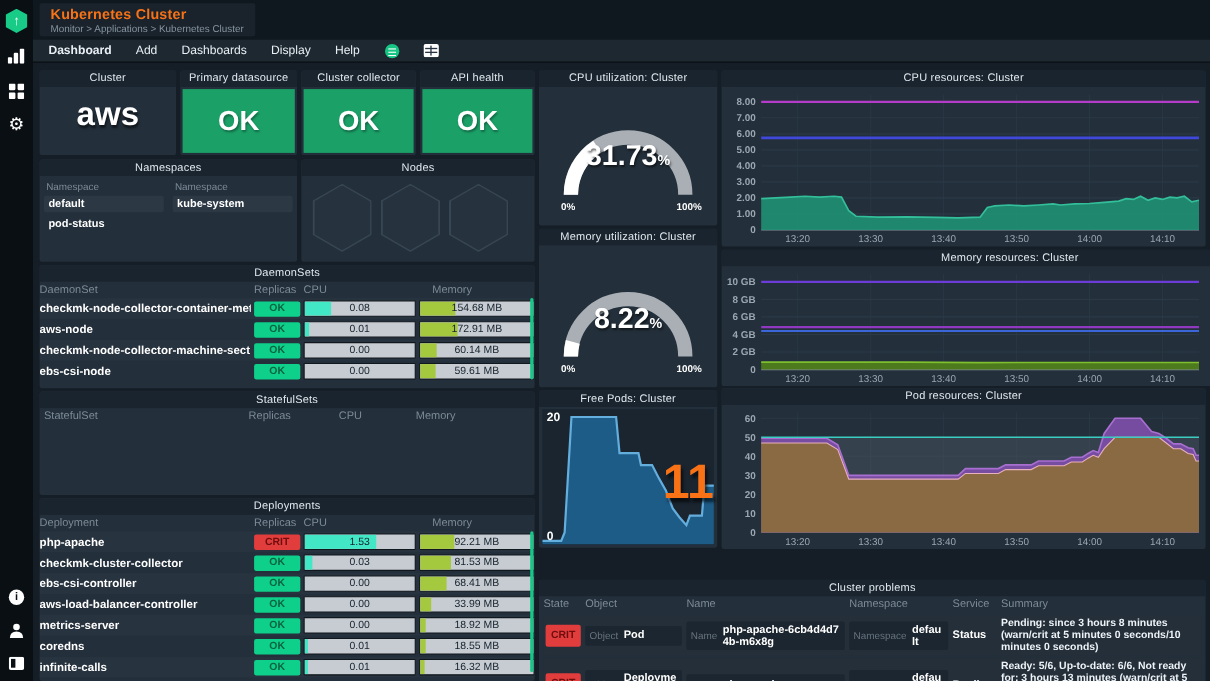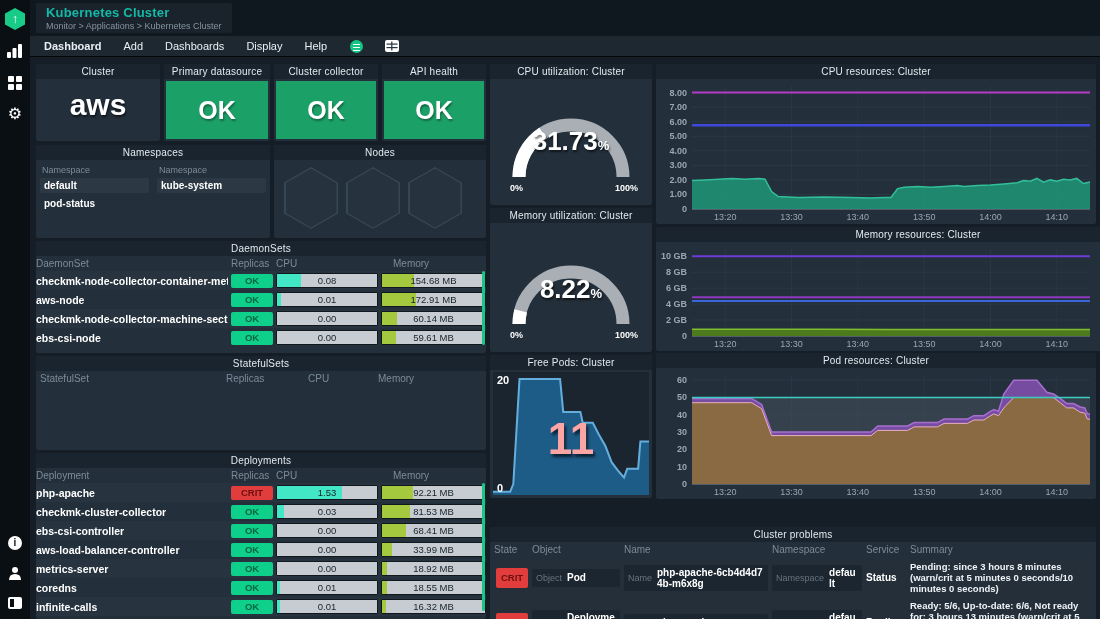--- a/index.html
+++ b/index.html
@@ -9,21 +9,21 @@
   
   #sidebar { position:absolute; left:0; top:0; width:30px; height:619px; background:#0a0f14; z-index:5; }
   .sb-icon { position:absolute; left:0; width:30px; height:26px; display:flex; align-items:center; justify-content:center; cursor:pointer; }
   .hexlogo { width:20px; height:22px; background:#18cc87; clip-path:polygon(50% 0,100% 25%,100% 75%,50% 100%,0 75%,0 25%);
     display:flex; align-items:center; justify-content:center; color:#fff; font-weight:bold; font-size:12px; }
   .bars svg, .grid4 svg, .wico svg { display:block; }
 
   
   #header { position:absolute; left:30px; top:0; width:1070px; height:36px; background:#10181f; }
   #titleblock { position:absolute; left:6px; top:3px; padding:2px 10px; background:#1a232c; border-radius:2px; }
-  #page-title { font-size:13px; font-weight:bold; color:#14b8a6; letter-spacing:.2px; }
+  #page-title { font-size:13px; font-weight:bold; color:#f97316; letter-spacing:.2px; }
   #breadcrumb { font-size:9px; color:#8593a0; margin-top:1px; }
 
   #menubar { position:absolute; left:30px; top:36px; width:1070px; height:21px; background:#1d2831; border-bottom:1px solid #05080b; display:flex; align-items:center; padding-left:14px; gap:22px; }
   .menu-item { font-size:11px; color:#e9eff4; cursor:pointer; }
   .menu-item:first-child { font-weight:bold; }
   .mb-ico { width:14px; height:14px; display:flex; align-items:center; justify-content:center; cursor:pointer; }
   .filter-circle { width:13px; height:13px; border-radius:50%; background:#16c584; position:relative; }
   .filter-circle:before { content:""; position:absolute; left:3px; top:4px; width:7px; height:1.5px; background:#fff; box-shadow:0 3px 0 #fff, 0 6px 0 #fff; }
 
   
@@ -89,21 +89,21 @@
   
   .gauge-wrap { position:absolute; left:6px; top:17px; width:150px; }
   .gauge-val { position:absolute; left:0; right:0; text-align:center; font-weight:bold; color:#fff; font-size:26px; text-shadow:1px 2px 2px rgba(0,0,0,.55); }
   .gauge-val small { font-size:13px; font-weight:bold; }
   .gauge-min,.gauge-max { position:absolute; font-size:9px; font-weight:bold; color:#fff; }
 
   
   #freepods-chart { position:absolute; left:3px; right:3px; top:17px; bottom:3px; background:#1a2530; }
   .fp-top { position:absolute; left:4px; top:2px; font-size:11px; font-weight:bold; color:#fff; z-index:2; }
   .fp-bottom { position:absolute; left:4px; bottom:1px; font-size:11px; font-weight:bold; color:#fff; z-index:2; }
-  .fp-big { position:absolute; left:0; right:0; top:34%; text-align:center; font-size:44px; font-weight:bold; color:#fca5a5; text-shadow:2px 3px 3px rgba(0,0,0,.65); z-index:2; }
+  .fp-big { position:absolute; left:0; right:0; top:34%; text-align:right; font-size:44px; font-weight:bold; color:#f97316; text-shadow:2px 3px 3px rgba(0,0,0,.65); z-index:2; }
 
   .chart { position:absolute; left:0; right:0; top:15px; bottom:0; }
   svg text { font-family:"Liberation Sans", sans-serif; }
 
   
   .pgrid { display:grid; grid-template-columns:34px 88px 144px 90px 40px 1fr; gap:4px; padding:0 4px; align-items:center; }
   .phead { height:15px; color:#7d8b98; font-size:10px; }
   .phead span { line-height:15px; }
   .prow { background:#242f3a; margin:2px 4px; border-radius:2px; padding:2px 0; display:grid; grid-template-columns:34px 88px 144px 90px 40px 1fr; gap:4px; align-items:center; }
   .prow .stbadge { height:20px; line-height:20px; font-size:9.5px; margin-left:2px; }

